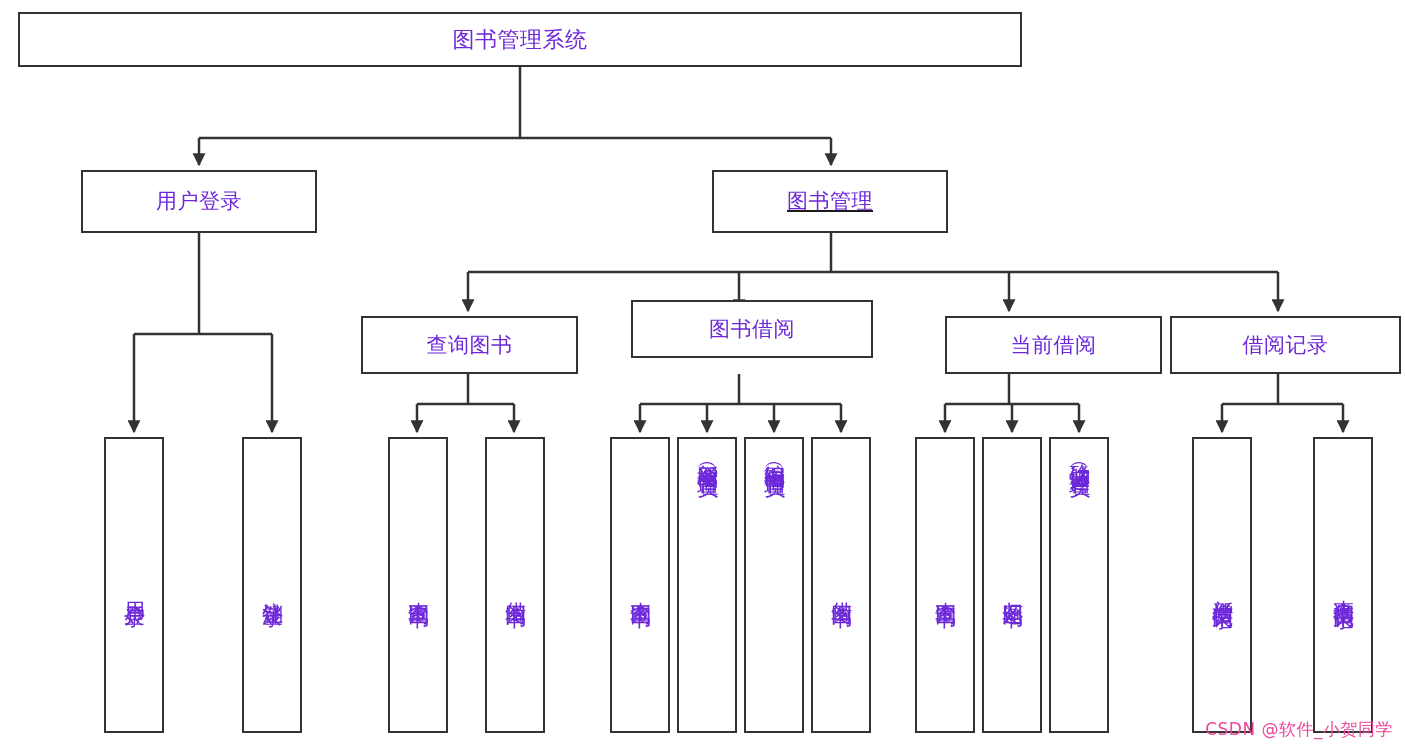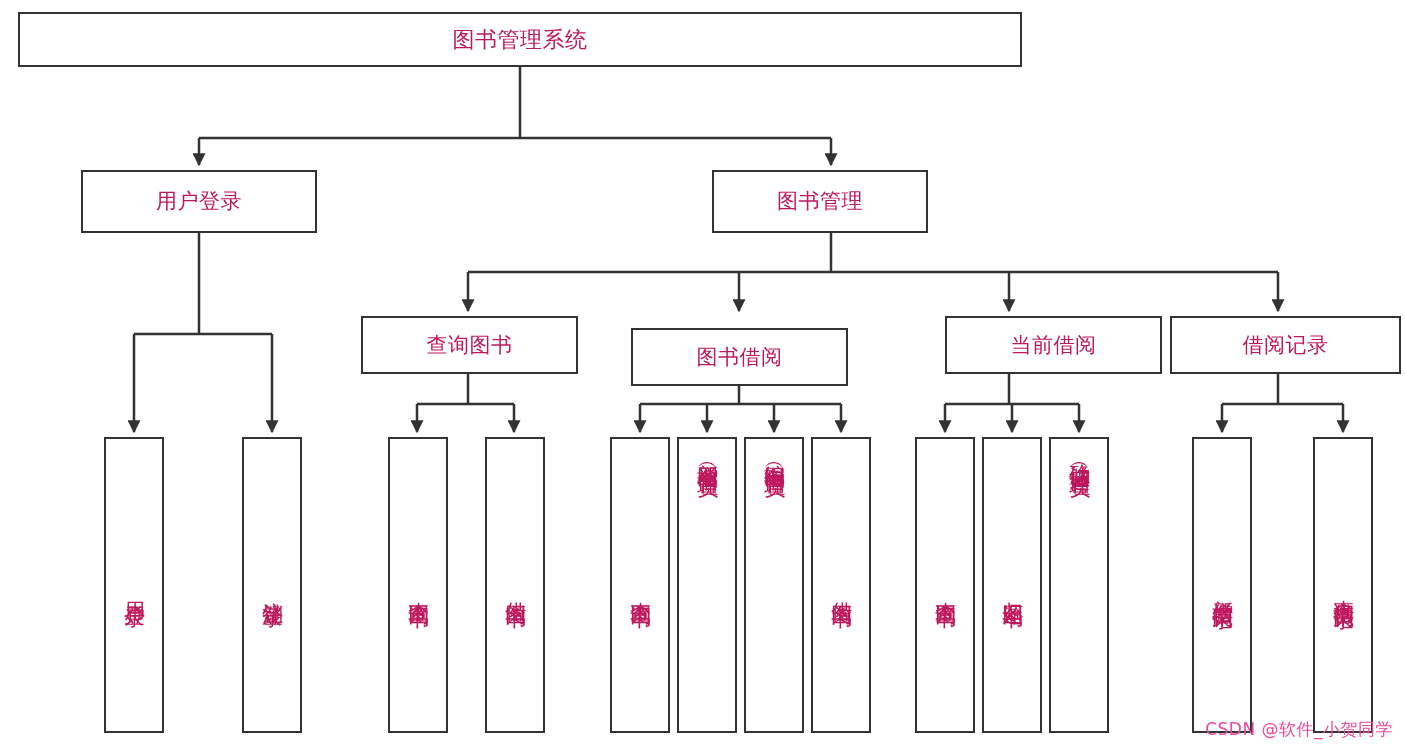--- a/index.html
+++ b/index.html
@@ -34,21 +34,21 @@
     border: 2.5px solid #333333;
     display: flex;
     align-items: center;
     justify-content: center;
     z-index: 2;
   }
   .node-label {
     font-size: 21px;
     line-height: 1.18;
     letter-spacing: 0.5px;
-    color: #be185d;
+    color: #6d28d9;
     white-space: nowrap;
     text-align: center;
   }
   .node.root .node-label { font-size: 22px; }
   .node.vertical {
     align-items: flex-start;
     padding-top: 8px;
   }
   .node.vertical .node-label {
     writing-mode: vertical-rl;
@@ -128,28 +128,28 @@
     </g>
   </svg>
 
   <div class="node root" style="left:18px; top:12px; width:1004px; height:55px;">
     <span class="node-label">图书管理系统</span>
   </div>
 
   <div class="node" style="left:81px; top:170px; width:236px; height:63px;">
     <span class="node-label">用户登录</span>
   </div>
-  <div class="node" style="left:712px; top:170px; width:216px; height:63px;">
+  <div class="node" style="left:712px; top:170px; width:236px; height:63px;text-decoration:underline;">
     <span class="node-label">图书管理</span>
   </div>
 
   <div class="node" style="left:361px; top:316px; width:217px; height:58px;">
     <span class="node-label">查询图书</span>
   </div>
-  <div class="node" style="left:631px; top:328px; width:217px; height:58px;">
+  <div class="node" style="left:631px; top:300px; width:242px; height:58px;">
     <span class="node-label">图书借阅</span>
   </div>
   <div class="node" style="left:901px; top:316px; width:217px; height:58px;margin-left:44px;">
     <span class="node-label">当前借阅</span>
   </div>
   <div class="node" style="left:1170px; top:316px; width:231px; height:58px;">
     <span class="node-label">借阅记录</span>
   </div>
 
   <div class="node vertical center-text" style="left:104px; top:437px; width:60px; height:296px;">

